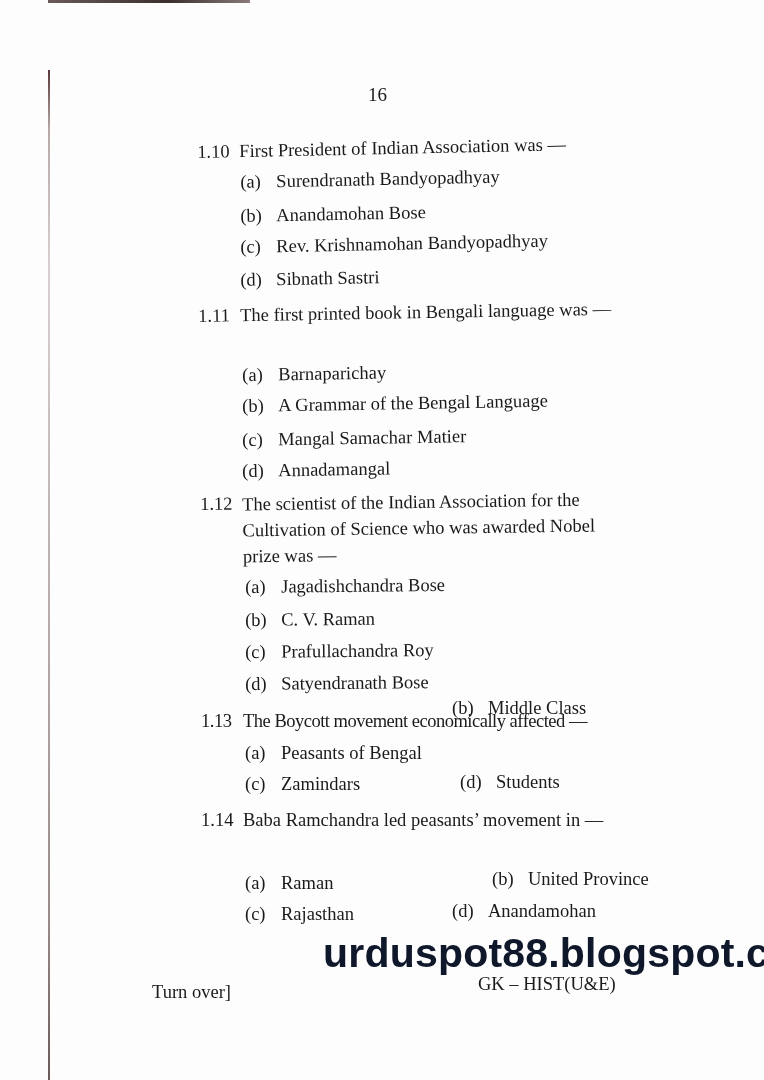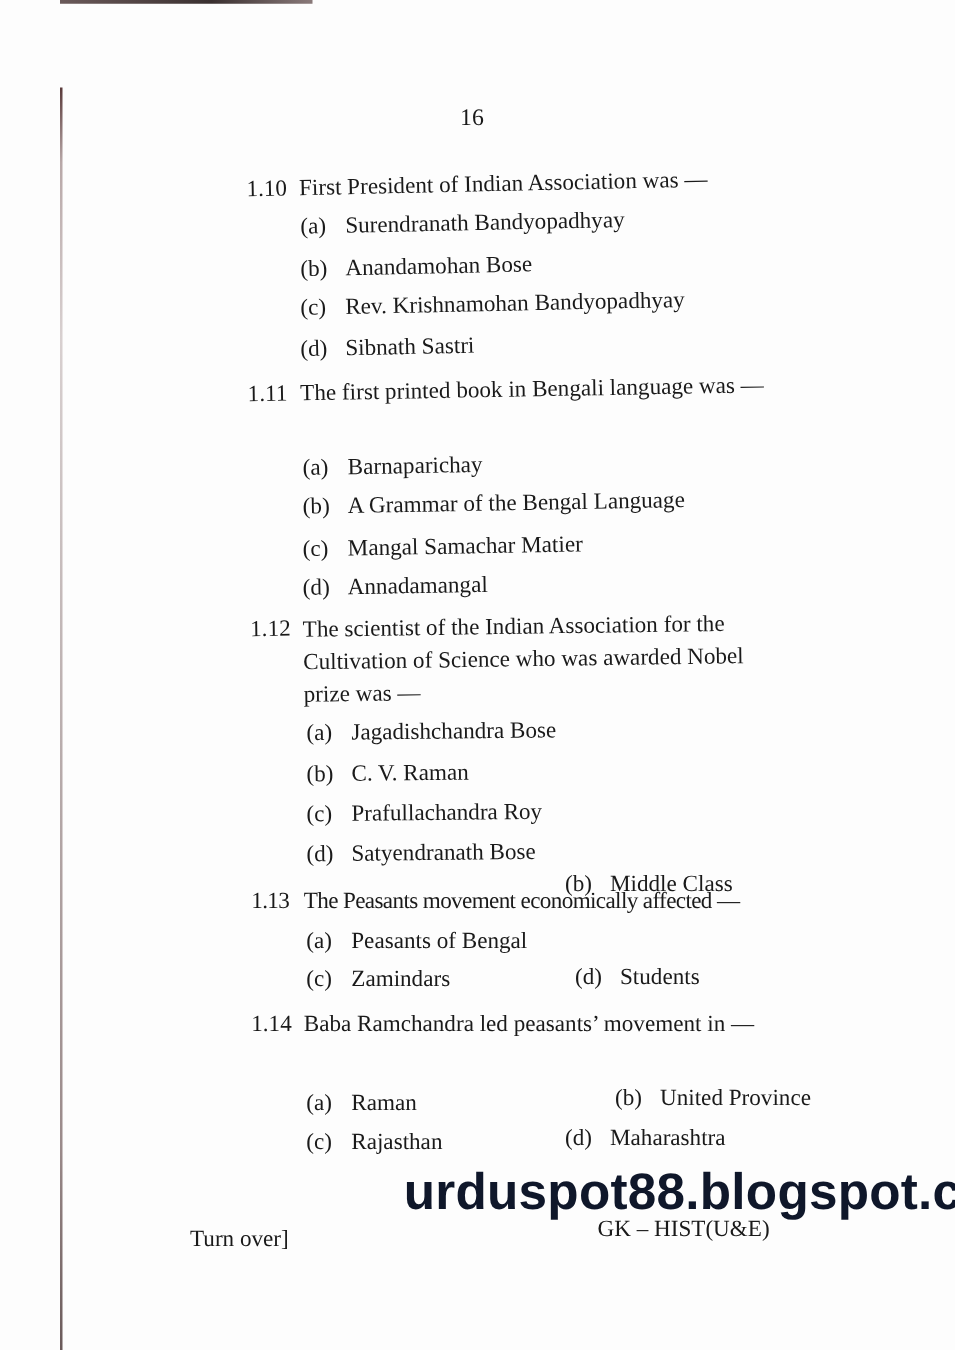--- a/index.html
+++ b/index.html
@@ -64,32 +64,32 @@
   <span class="num">1.12</span>
   <span class="stem" style="width:384px; line-height:26px;">The scientist of the Indian Association for the Cultivation of Science who was awarded Nobel prize was —</span>
 </div>
 <div class="opt" style="left:245px; top:575px; transform:rotate(-0.6deg); transform-origin:left top;"><span class="lbl">(a)</span><span>Jagadishchandra Bose</span></div>
 <div class="opt" style="left:245px; top:608px; transform:rotate(-0.6deg); transform-origin:left top;"><span class="lbl">(b)</span><span>C. V. Raman</span></div>
 <div class="opt" style="left:245px; top:640px; transform:rotate(-0.6deg); transform-origin:left top;"><span class="lbl">(c)</span><span>Prafullachandra Roy</span></div>
 <div class="opt" style="left:245px; top:672px; transform:rotate(-0.6deg); transform-origin:left top;"><span class="lbl">(d)</span><span>Satyendranath Bose</span></div>
 
 <div class="q" style="left:201px; top:709px; letter-spacing:-0.5px;">
   <span class="num">1.13</span>
-  <span class="stem" style="white-space:nowrap;">The Peasants movement economically affected —</span>
+  <span class="stem" style="white-space:nowrap;">The Boycott movement economically affected —</span>
 </div>
 <div class="opt" style="left:245px; top:741px;"><span class="lbl">(a)</span><span>Peasants of Bengal</span></div>
 <div class="opt" style="left:452px; top:696px;"><span class="lbl">(b)</span><span>Middle Class</span></div>
 <div class="opt" style="left:245px; top:772px;"><span class="lbl">(c)</span><span>Zamindars</span></div>
 <div class="opt" style="left:460px; top:770px;"><span class="lbl">(d)</span><span>Students</span></div>
 
 <div class="q" style="left:201px; top:808px;">
   <span class="num">1.14</span>
   <span class="stem justify" style="width:380px;">Baba Ramchandra led peasants’ movement in —</span>
 </div>
 <div class="opt" style="left:245px; top:871px;"><span class="lbl">(a)</span><span>Raman</span></div>
 <div class="opt" style="left:452px; top:867px;margin-left:40px;"><span class="lbl">(b)</span><span>United Province</span></div>
 <div class="opt" style="left:245px; top:902px;"><span class="lbl">(c)</span><span>Rajasthan</span></div>
-<div class="opt" style="left:452px; top:899px;"><span class="lbl">(d)</span><span>Maharashtra</span></div>
+<div class="opt" style="left:452px; top:899px;"><span class="lbl">(d)</span><span>Anandamohan</span></div>
 
 <div class="watermark">urduspot88.blogspot.com</div>
 
 <div class="footer-left">Turn over]</div>
 <div class="footer-right">GK – HIST(U&amp;E)</div>
 
 </body></html>

